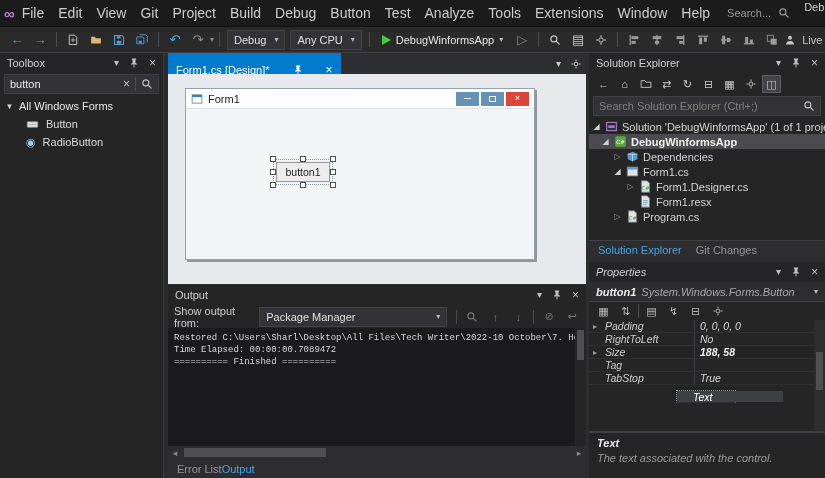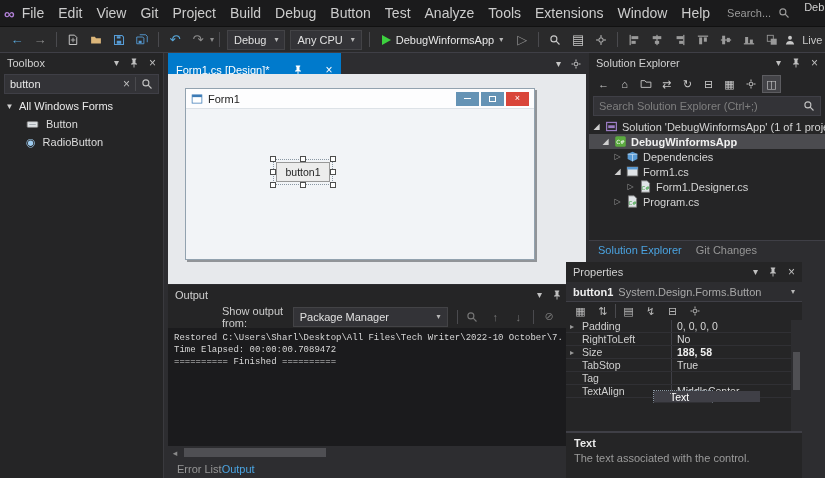--- a/index.html
+++ b/index.html
@@ -62,21 +62,21 @@
   .fbtn.mm{background:#6593b5;}
   .fbtn.cl{background:#d9453a;}
   .fg-min{width:7px;height:1.5px;background:#fff;}
   .fg-max{width:7px;height:6px;border:1px solid #fff;}
   .sel{position:absolute;left:87px;top:70px;width:60px;height:26px;border:1px dotted #8a97a3;}
   .b1{position:absolute;left:2px;top:2px;right:2px;bottom:2px;background:#ececec;border:1px solid #989898;display:flex;align-items:center;justify-content:center;color:#1e1e1e;font-size:10.5px;}
   .hd{position:absolute;width:6px;height:6px;background:#fff;border:1px solid #4d4d4d;}
 
   
   #output{left:168px;top:285px;width:418px;height:174px;}
-  .out-toolbar{height:23px;display:flex;align-items:center;padding:0 6px;gap:7px;color:#cccccc;flex:0 0 auto;margin-left:48px;}
+  .out-toolbar{height:23px;display:flex;align-items:center;padding:0 6px;gap:7px;color:#cccccc;flex:0 0 auto;}
   .out-combo{width:218px;justify-content:space-between;text-align:center;}
   .oicon{color:#767676;font-size:11px;min-width:16px;text-align:center;}
   .out-body{flex:1;background:#1b1b1d;position:relative;font-family:"Liberation Mono","DejaVu Sans Mono",monospace;font-size:9px;color:#d7d7d7;padding:4px 6px;line-height:12px;white-space:nowrap;overflow:hidden;}
   .vscroll{position:absolute;right:0;top:0;width:11px;height:100%;background:#252526;}
   .vthumb{position:absolute;left:2px;width:7px;background:#4f4f53;}
   .hscroll{height:13px;background:#2d2d30;display:flex;align-items:center;flex:0 0 auto;position:relative;}
   .harrow{width:14px;text-align:center;color:#8a8a8a;font-size:9px;}
   .hthumb{position:absolute;left:16px;width:142px;height:9px;top:2px;background:#4f4f53;}
   #bottom-tabs{position:absolute;left:168px;top:459px;width:418px;height:19px;background:#2d2d30;display:flex;align-items:center;padding:0 9px;}
   .btab{color:#969696;}
@@ -87,21 +87,21 @@
   .se-toolbar{height:22px;display:flex;align-items:center;gap:2px;padding:0 5px;color:#c8c8c8;flex:0 0 auto;}
   .ticon{min-width:19px;height:18px;display:flex;align-items:center;justify-content:center;font-size:11px;line-height:1;}
   .ticon.toggled{background:#434347;border:1px solid #5c5c60;}
   .tree{flex:1;overflow:hidden;}
   .se-row{display:flex;align-items:center;height:15px;gap:4px;color:#d4d4d4;white-space:nowrap;overflow:hidden;}
   .se-row.selected{background:#4b4b4f;}
   .se-row .bold{font-weight:bold;color:#f0f0f0;}
   .panel-tabs{height:19px;border-top:1px solid #3f3f46;display:flex;align-items:center;gap:14px;padding:0 9px;flex:0 0 auto;background:#2d2d30;}
 
   
-  #properties{left:566px;top:262px;width:236px;height:216px;}
+  #properties{left:589px;top:262px;width:236px;height:216px;font-style:italic;}
   .obj-row{height:20px;display:flex;align-items:center;gap:5px;padding:0 7px;background:#2d2d30;border-bottom:1px solid #3f3f46;flex:0 0 auto;white-space:nowrap;overflow:hidden;}
   .obj-name{font-weight:bold;color:#eee;}
   .obj-type{color:#a8a8a8;}
   .obj-car{margin-left:auto;}
   .ptoolbar{height:18px;display:flex;align-items:center;gap:3px;padding:0 5px;color:#b8b8b8;flex:0 0 auto;}
   .pgrid{height:111px;overflow:hidden;position:relative;flex:0 0 auto;}
   .prow{display:flex;height:13px;border-bottom:1px solid #303034;font-size:10.5px;align-items:stretch;}
   .pname{width:106px;padding-left:16px;border-right:1px solid #3f3f46;color:#cfcfcf;display:flex;align-items:center;position:relative;flex:0 0 auto;}
   .pval{flex:1;padding-left:5px;color:#d8d8d8;display:flex;align-items:center;overflow:hidden;white-space:nowrap;}
   .prow.sel .pname{background:#3f3f46;color:#fff;}
@@ -511,20 +511,29 @@
       <span>Form1.cs</span>
     </div>
     <div class="se-row" style="padding-left:37px">
       <span class="tw" style="color:#9a9a9a">▷</span>
       <svg class="fi" viewBox="0 0 16 16">
           <path d="M3 1h7l3 3v11H3z" fill="#dfe3e6" stroke="#7a7a7a"></path>
           <text x="8" y="12" font-size="6.5" fill="#37a03c" text-anchor="middle" font-family="DejaVu Sans, sans-serif">C#</text>
         </svg>
       <span>Form1.Designer.cs</span>
     </div>
+    <div class="se-row" style="padding-left:50px">
+      <svg class="fi" viewBox="0 0 16 16">
+          <path d="M3 1h7l3 3v11H3z" fill="#dfe3e6" stroke="#7a7a7a"></path>
+          <line x1="5" y1="7" x2="11" y2="7" stroke="#5a9bd4"></line>
+          <line x1="5" y1="9.5" x2="11" y2="9.5" stroke="#5a9bd4"></line>
+          <line x1="5" y1="12" x2="9" y2="12" stroke="#5a9bd4"></line>
+        </svg>
+      <span>Form1.resx</span>
+    </div>
     <div class="se-row" style="padding-left:24px">
       <span class="tw" style="color:#9a9a9a">▷</span>
       <svg class="fi" viewBox="0 0 16 16">
           <path d="M3 1h7l3 3v11H3z" fill="#dfe3e6" stroke="#7a7a7a"></path>
           <text x="8" y="12" font-size="6.5" fill="#37a03c" text-anchor="middle" font-family="DejaVu Sans, sans-serif">C#</text>
         </svg>
       <span>Program.cs</span>
     </div>
   </div>
   <div class="panel-tabs">
@@ -542,21 +551,21 @@
           <svg class="svgi" viewBox="0 0 16 16">
             <path d="M5 2h6v1l-1 1v4l2 1v1H4v-1l2-1V4L5 3z" fill="#c0c0c0"></path>
             <line x1="8" y1="10" x2="8" y2="14" stroke="#c0c0c0" stroke-width="1.2"></line>
           </svg>
         </span>
       <span class="hic" style="font-size:12px">×</span>
     </span>
   </div>
   <div class="obj-row">
     <span class="obj-name">button1</span>
-    <span class="obj-type">System.Design.Forms.Button</span>
+    <span class="obj-type">System.Windows.Forms.Button</span>
     <span class="car obj-car">▾</span>
   </div>
   <div class="ptoolbar">
     <span class="ticon">▦</span>
     <span class="ticon">⇅</span>
     <span class="vline"></span>
     <span class="ticon">▤</span>
     <span class="ticon">↯</span>
     <span class="ticon">⊟</span>
     <span class="ticon">
@@ -587,42 +596,36 @@
     </div>
     <div class="prow">
       <div class="pname">
           <span class="pexp">▸</span>
           <span>Size</span>
         </div>
       <div class="pval boldv">188, 58</div>
     </div>
     <div class="prow">
       <div class="pname">
+          <span>Tag</span>
+        </div>
+      <div class="pval"></div>
+    </div>
+    <div class="prow">
+      <div class="pname">
           <span>TabStop</span>
         </div>
       <div class="pval">True</div>
-    </div>
-    <div class="prow">
-      <div class="pname">
-          <span>Tag</span>
-        </div>
-      <div class="pval"></div>
     </div>
     <div class="prow sel">
       <div class="pname">
           <span>Text</span>
         </div>
       <div class="pval boldv">button1</div>
     </div>
-    <div class="prow">
-      <div class="pname">
-          <span>TextAlign</span>
-        </div>
-      <div class="pval">MiddleCenter</div>
-    </div>
     <div class="gscroll">
         <span class="vthumb" style="top:32px;height:38px;position:absolute;left:2px;width:7px"></span>
       </div>
   </div>
   <div class="pdesc">
     <div class="t">Text</div>
     <div class="d">The text associated with the control.</div>
   </div>
 </div>
 

